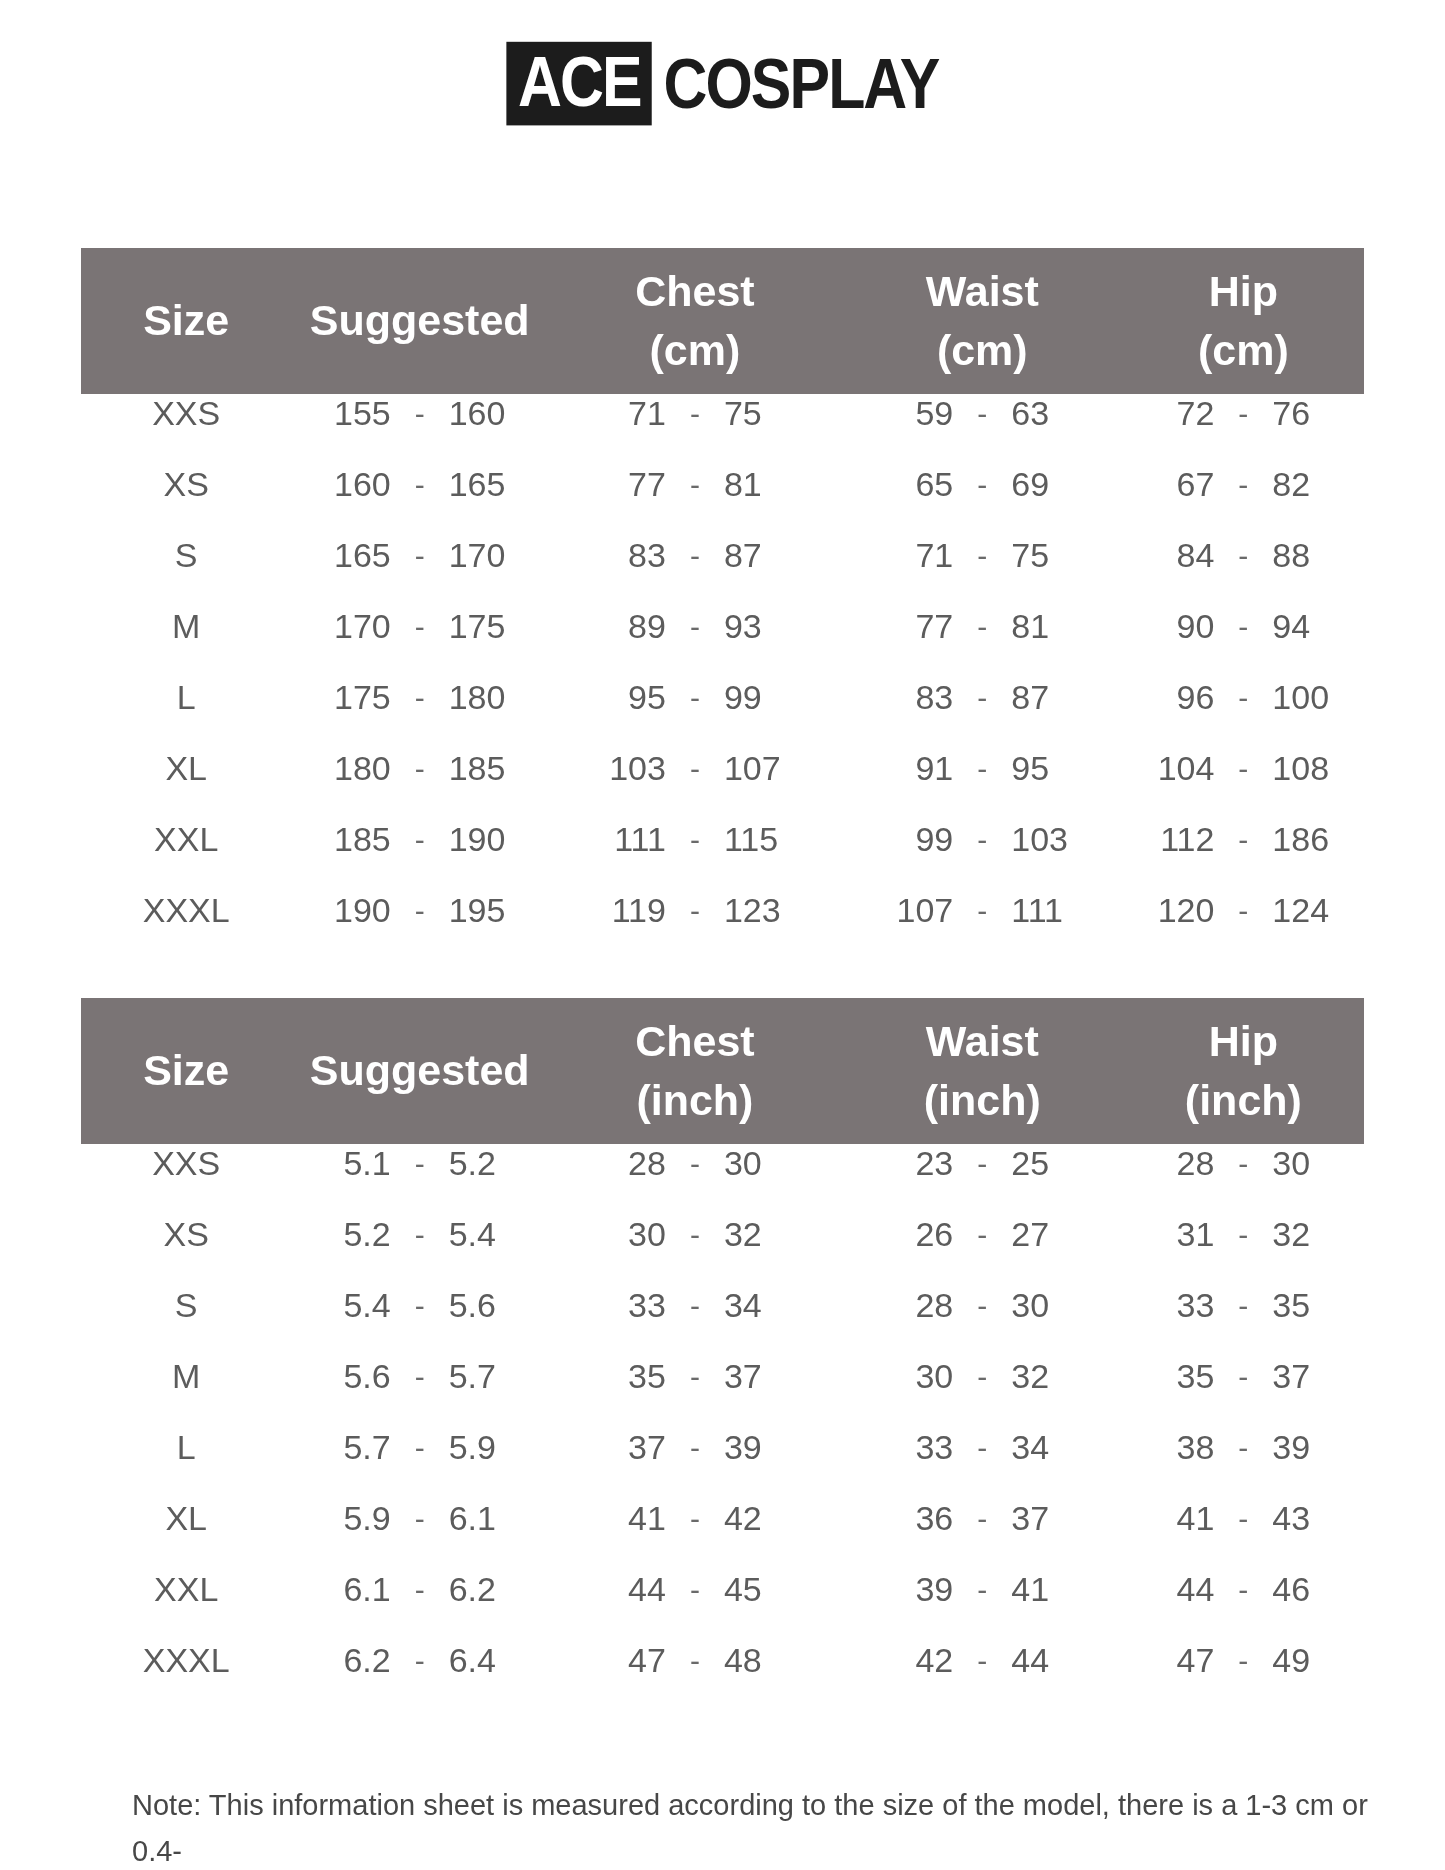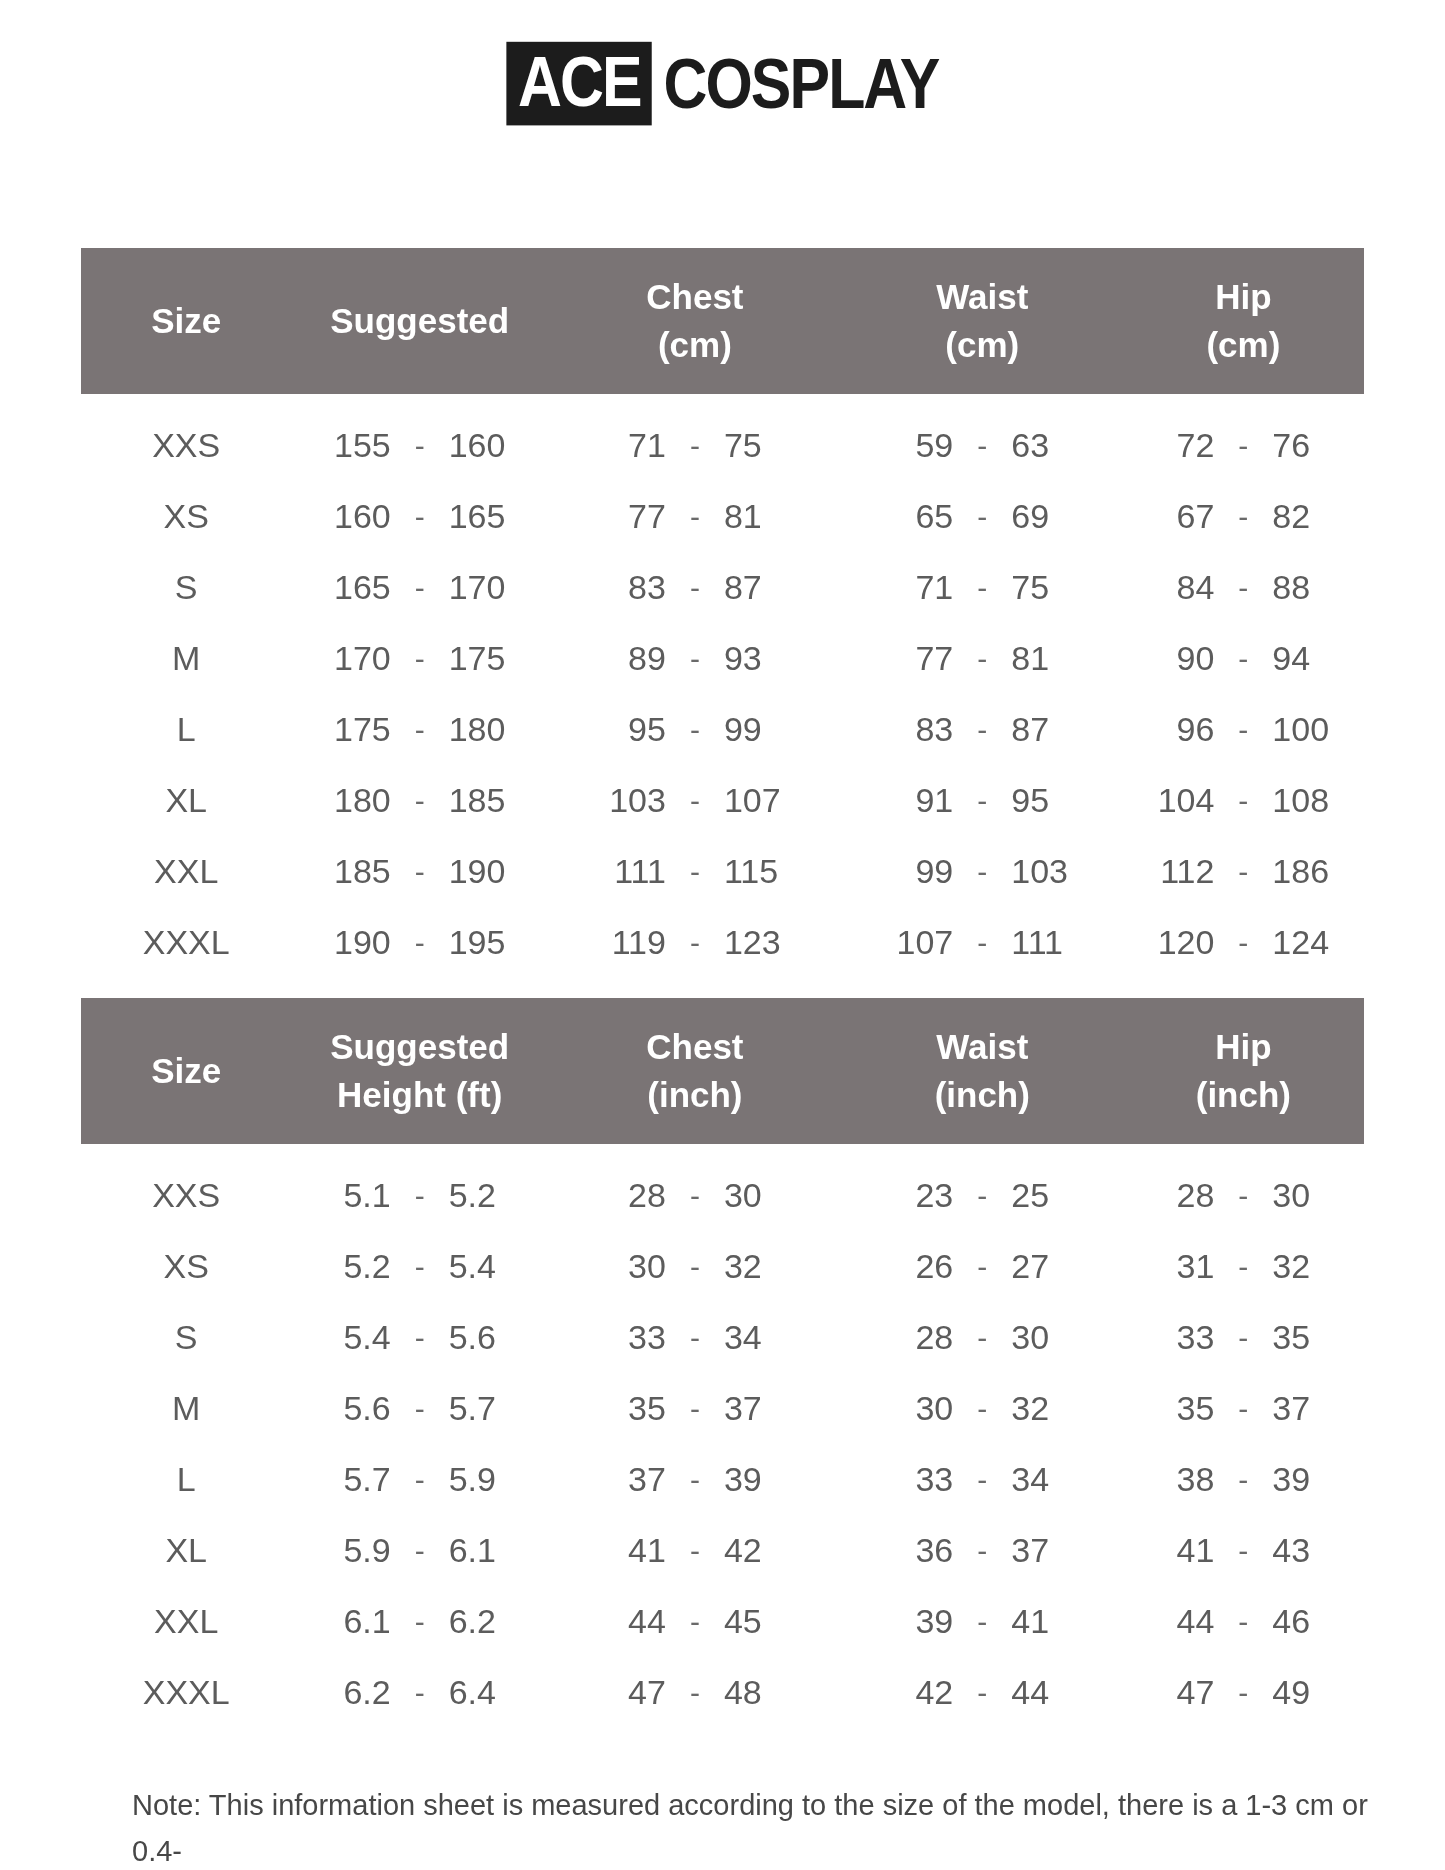--- a/index.html
+++ b/index.html
@@ -39,35 +39,35 @@
   .size-table.cm   { margin-top: 134px; }
   .size-table.inch { margin-top: 36px; }
 
   .thead {
     display: flex;
     align-items: center;
     height: 146px;
     background: #7a7475;
     color: #ffffff;
     font-weight: bold;
-    font-size: 35px;
+    font-size: 43px;
     line-height: 1.38;
     text-align: center;
   }
   .th { display: flex; flex-direction: column; justify-content: center; }
 
   .col-size  { width: 16.4%; }
   .col-height{ width: 20.0%; }
   .col-chest { width: 22.9%; }
   .col-waist { width: 21.9%; }
   .col-hip   { width: 18.8%; }
 
   .tbody .tr {
     display: flex;
-    align-items: flex-end;
+    align-items: flex-start;
     height: 71px;
     font-size: 34px;
     color: #5c5c5c;
   }
   .cell-size { text-align: center; }
   .cell-range {
     display: grid;
     grid-template-columns: 1fr 58px 1fr;
     align-items: center;
   }
@@ -310,21 +310,20 @@
 </div>
   </div>
 
   <div class="size-table inch">
     <div class="thead">
       <div class="th col-size">
         <span>Size</span>
       </div>
       <div class="th col-height">
         <span>Suggested</span>
-        <span>Height (ft)</span>
       </div>
       <div class="th col-chest">
         <span>Chest</span>
         <span>(inch)</span>
       </div>
       <div class="th col-waist">
         <span>Waist</span>
         <span>(inch)</span>
       </div>
       <div class="th col-hip">

